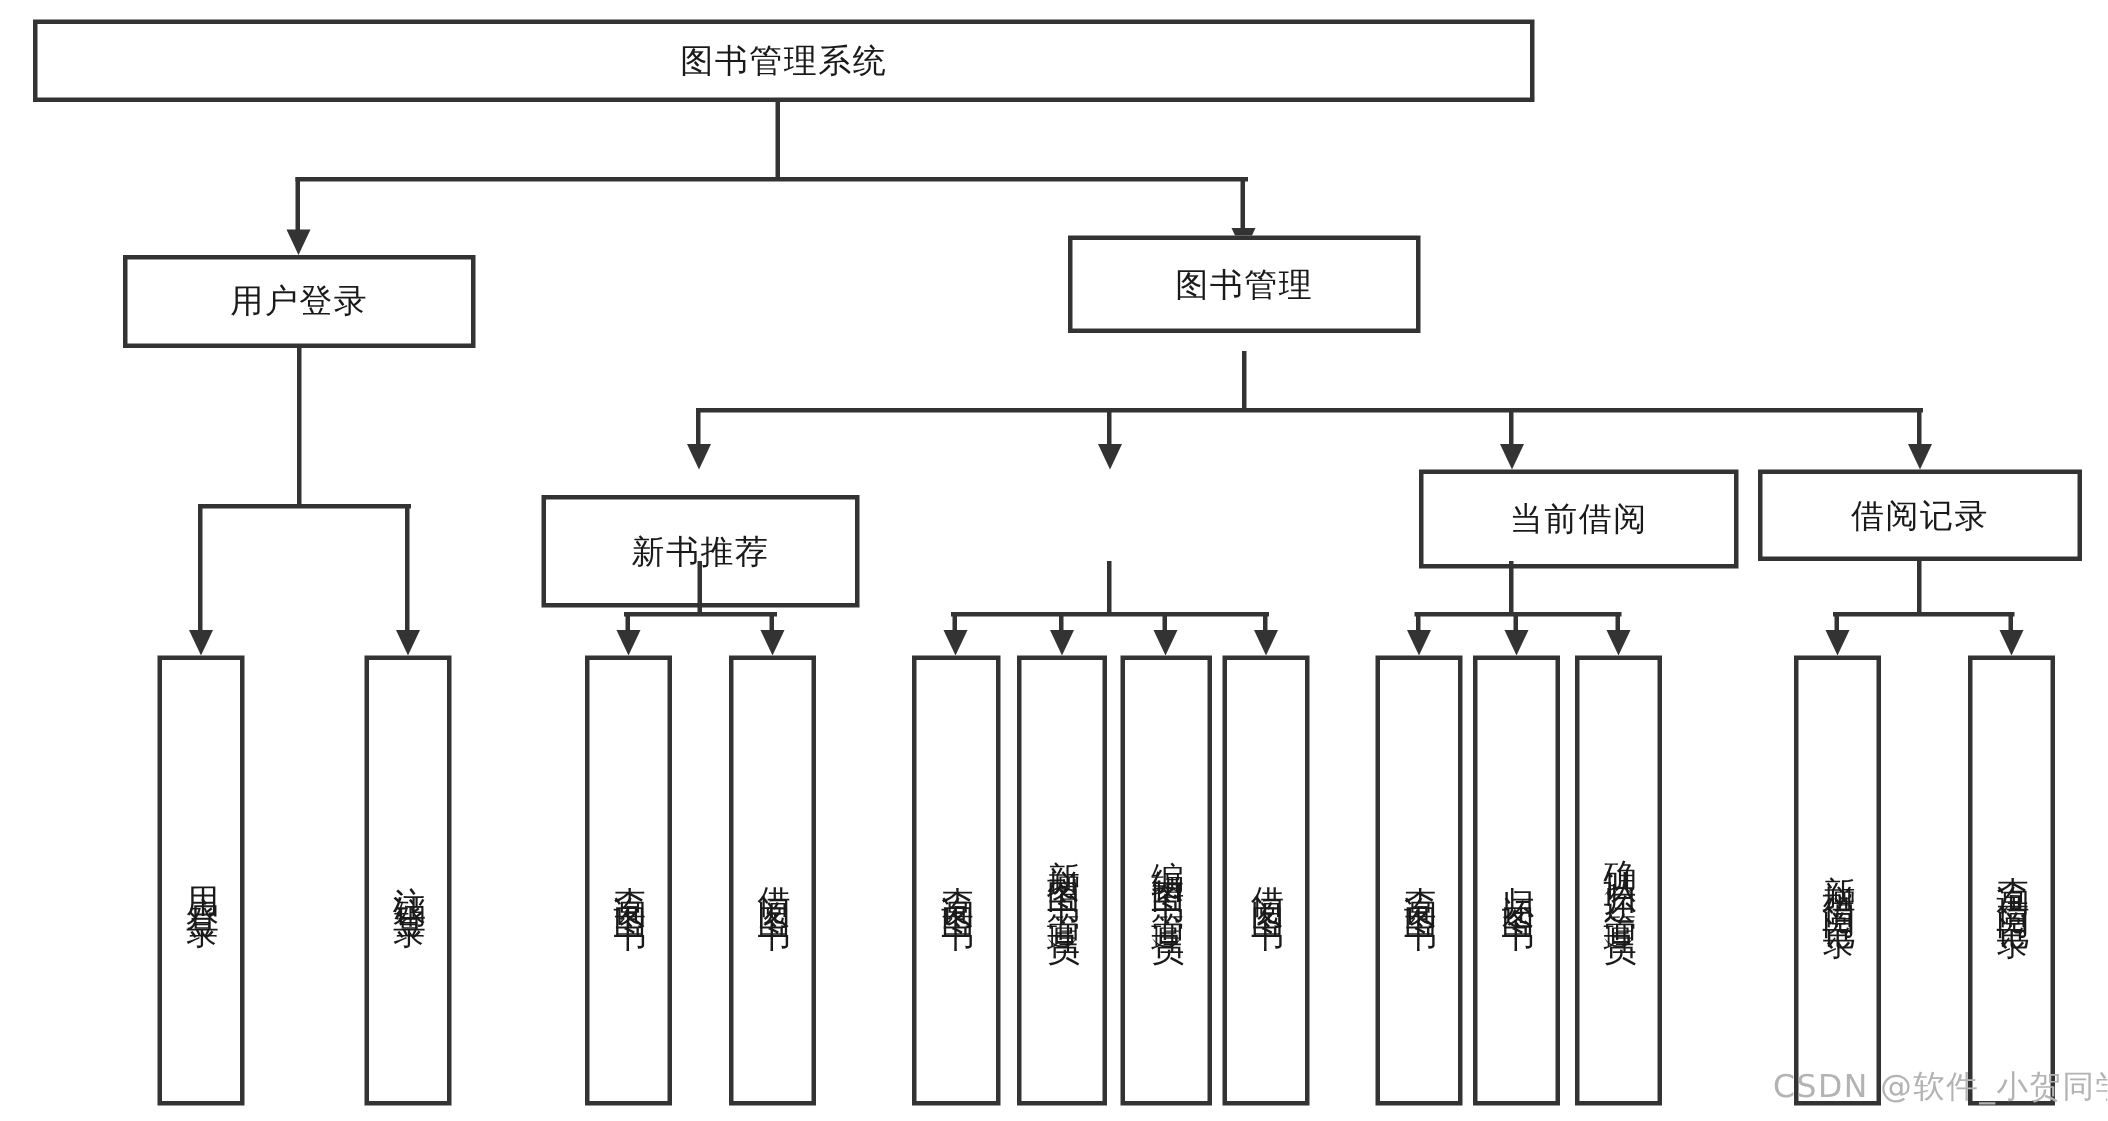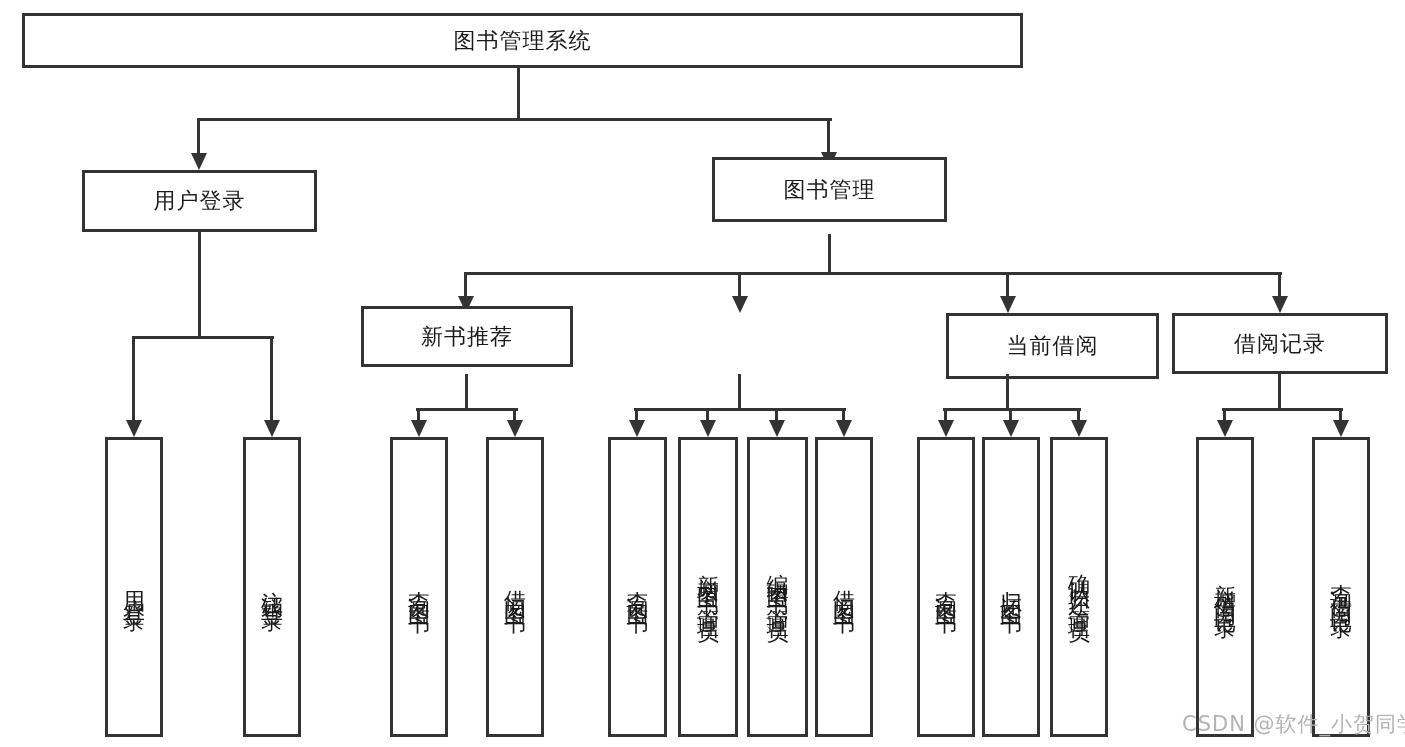--- a/index.html
+++ b/index.html
@@ -91,21 +91,21 @@
   <div class="line h" style="left:464px;top:272px;width:818px"></div>
   <div class="line v" style="left:464px;top:272px;height:25px"></div>
   <div class="arrow" style="left:458px;top:296px"></div>
   <div class="line v" style="left:738px;top:272px;height:25px"></div>
   <div class="arrow" style="left:732px;top:296px"></div>
   <div class="line v" style="left:1006px;top:272px;height:25px"></div>
   <div class="arrow" style="left:1000px;top:296px"></div>
   <div class="line v" style="left:1278px;top:272px;height:25px"></div>
   <div class="arrow" style="left:1272px;top:296px"></div>
 
-  <div class="box" style="left:361px;top:306px;width:212px;height:61px">
+  <div class="box" style="left:361px;top:330px;width:212px;height:75px">
     <span class="hlabel">新书推荐</span>
   </div>
   <div class="box" style="left:946px;top:313px;width:213px;height:66px">
     <span class="hlabel">当前借阅</span>
   </div>
   <div class="box" style="left:1172px;top:313px;width:216px;height:61px">
     <span class="hlabel">借阅记录</span>
   </div>
 
   <div class="line v" style="left:465px;top:374px;height:34px"></div>

